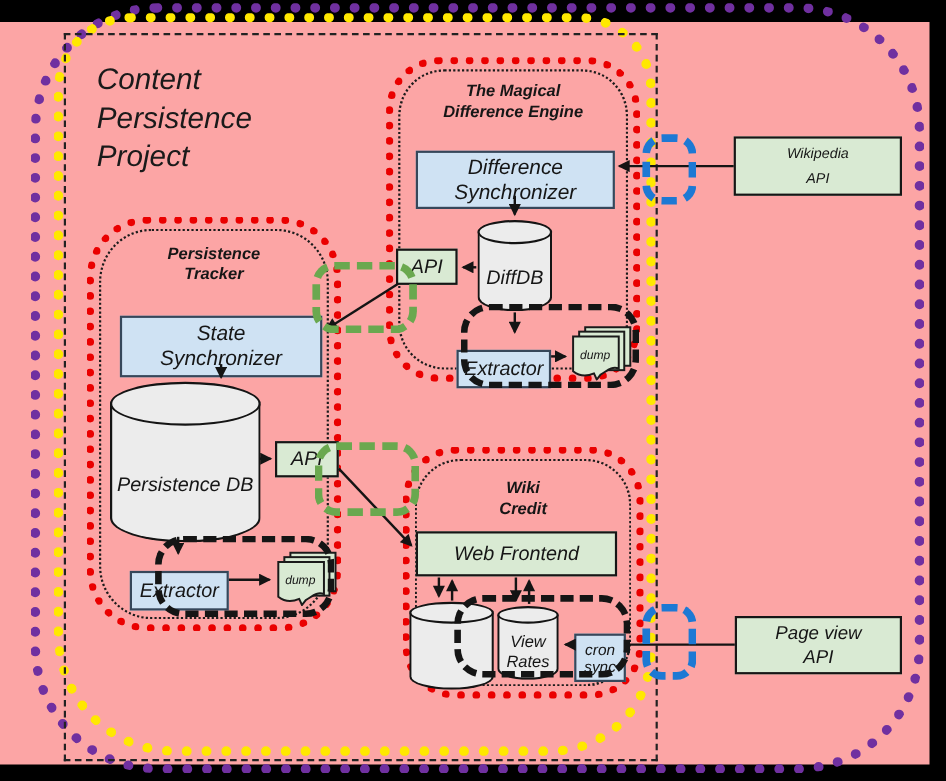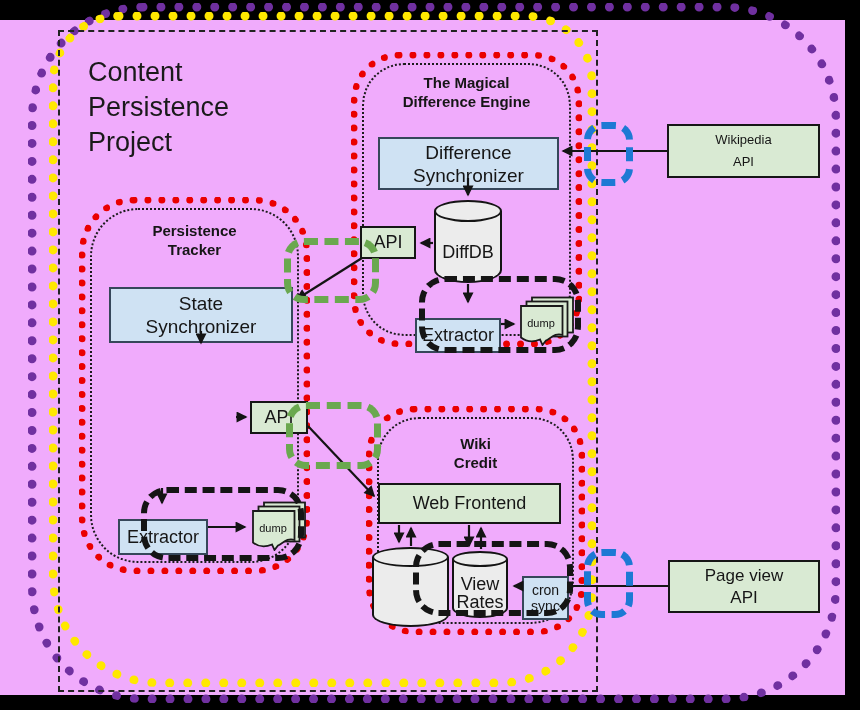--- a/index.html
+++ b/index.html
@@ -1,18 +1,18 @@
 <!DOCTYPE html>
 <html style="--red: #ea0000; --yellow: #ffe800; --purple: #7030a0; --green_dash: #6aa84f; --blue_dash: #1d79d4; --box_blue: #cfe2f3; --box_green: #d9ead3; --cylinder: #ececec;"><head>
 <meta charset="utf-8">
 <style>
   html,body{margin:0;padding:0;background:#fff;}
   body{width:860px;height:710px;overflow:hidden;font-family:"Liberation Sans",sans-serif;color:#161616;}
   *{box-sizing:border-box;}
-  .canvas{position:relative;width:860px;height:710px;background:#f0abfc;}
+  .canvas{position:relative;width:860px;height:710px;background:#fca5a5;font-style:italic;}
   .bar{position:absolute;background:#000;z-index:1;}
   .bar-top{left:0;top:0;width:860px;height:20px;}
   .bar-bottom{left:0;top:695px;width:860px;height:15px;}
   .bar-right{left:845px;top:0;width:15px;height:710px;}
   .purple-border{position:absolute;left:28px;top:3px;width:812px;height:700px;border:9px dotted var(--purple);border-radius:115px;z-index:2;}
   .yellow-border{position:absolute;left:49px;top:12px;width:547px;height:675px;border:9px dotted var(--yellow);border-radius:70px 70px 95px 110px;z-index:2;}
   .project-rect{position:absolute;left:58px;top:30px;width:540px;height:662px;border:2px dashed #222;z-index:2;}
   .main-title{position:absolute;left:88px;top:55px;font-size:27px;line-height:35px;white-space:pre-line;z-index:4;color:#1a1a1a;}
   .red-group{position:absolute;border:7px dotted var(--red);z-index:3;}
   .red-inner{position:absolute;inset:4px;border:2px dotted #1b1b1b;z-index:3;}
@@ -113,20 +113,26 @@
       <rect x="8.5" y="5.5" width="41" height="35" fill="#d9ead3" stroke="#1a1a1a" stroke-width="1.8"></rect>
       <path d="M3,10 H44.5 V39 C37.5,36.5 33,42 28,44.5 L24.5,49 L22,43.5 C15,46.5 8,45.5 3,41.5 Z" fill="#d9ead3" stroke="#1a1a1a" stroke-width="1.8"></path>
     </svg>
     <span class="dump-lbl">dump</span>
   </div>
 
   <div class="node blue-node" style="left:109px;top:275px;width:184px;height:56px;font-size:19px;line-height:23px;">
     <span class="lbl">State
 Synchronizer</span>
   </div>
+  <div class="cyl" style="left:100px;top:347px;width:137px;height:146px;">
+    <div class="cyl-top" style="height:40px;"></div>
+    <div class="cyl-body" style="top:20px;border-radius:0 0 50% 50% / 0 0 22px 22px;"></div>
+    <div class="cyl-label" style="top:40px;bottom:0;font-size:18px;line-height:23px;">Persistence
+DB</div>
+  </div>
   <div class="node green-node" style="left:250px;top:401px;width:58px;height:33px;font-size:18px;">
     <span class="lbl">API</span>
   </div>
   <div class="node blue-node" style="left:118px;top:507px;width:90px;height:36px;font-size:18px;">
     <span class="lbl">Extractor</span>
   </div>
   <div class="dump" style="left:250px;top:501px;">
     <svg width="58" height="50" viewBox="0 0 58 50">
       <rect x="14" y="1.5" width="41" height="35" fill="#d9ead3" stroke="#1a1a1a" stroke-width="1.8"></rect>
       <rect x="8.5" y="5.5" width="41" height="35" fill="#d9ead3" stroke="#1a1a1a" stroke-width="1.8"></rect>
@@ -138,21 +144,21 @@
   <div class="node green-node" style="left:378px;top:483px;width:183px;height:41px;font-size:18px;">
     <span class="lbl">Web Frontend</span>
   </div>
   <div class="cyl" style="left:372px;top:547px;width:77px;height:80px;">
     <div class="cyl-top" style="height:20px;"></div>
     <div class="cyl-body" style="top:10px;border-radius:0 0 50% 50% / 0 0 12px 12px;"></div>
   </div>
   <div class="cyl" style="left:452px;top:551px;width:56px;height:67px;">
     <div class="cyl-top" style="height:16px;"></div>
     <div class="cyl-body" style="top:8px;border-radius:0 0 50% 50% / 0 0 10px 10px;"></div>
-    <div class="cyl-label" style="top:16px;bottom:0;font-size:18px;line-height:18px;">View
+    <div class="cyl-label" style="top:16px;bottom:0;font-size:15px;line-height:18px;">View
 Rates</div>
   </div>
   <div class="node blue-node" style="left:522px;top:564px;width:47px;height:44px;font-size:14px;line-height:16px;">
     <span class="lbl">cron
 sync</span>
   </div>
 
   <div class="node green-node" style="left:667px;top:124px;width:153px;height:54px;font-size:13px;line-height:22px;">
     <span class="lbl">Wikipedia
 API</span>

